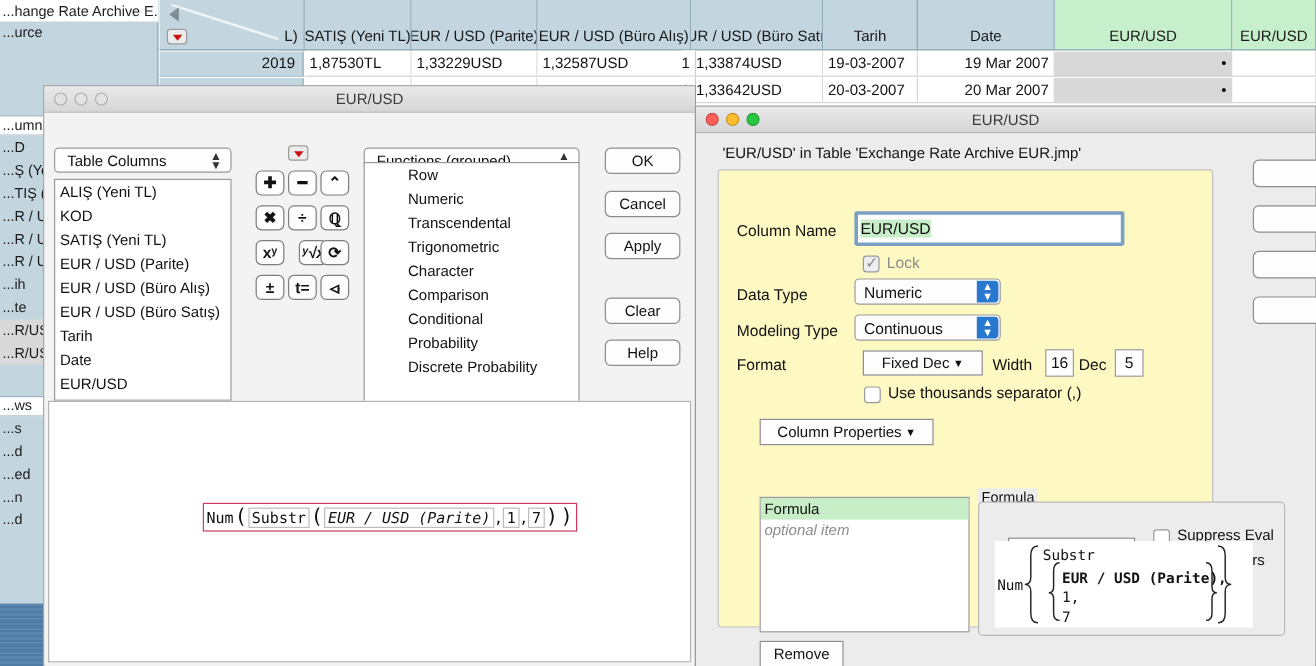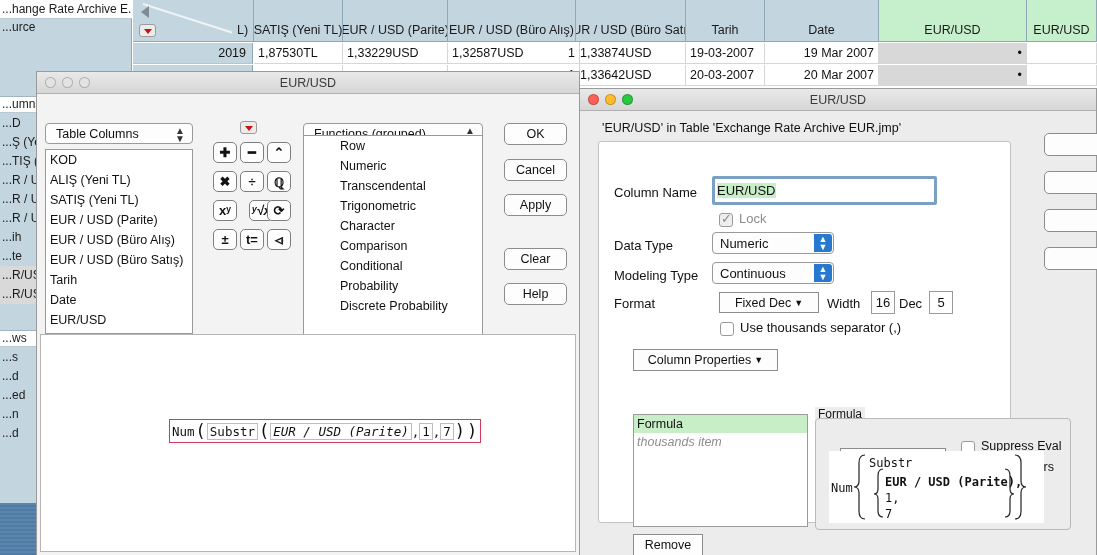--- a/index.html
+++ b/index.html
@@ -153,21 +153,21 @@
   .box-tok { border: 1px solid #bdbdbd; padding: 0 2px; }
   .box-tok.it { font-style: italic; }
   .paren { font-size: 17px; color: #111; padding: 0 1px; }
 
   
   #colinfo-win { left: 579px; top: 88px; width: 518px; height: 467px; }
   .ci-body { position: relative; height: 444px; background: #ececec; }
   .ci-caption { position: absolute; left: 22px; top: 10px; font-size: 12.5px; color: #111; white-space: nowrap; }
   .ci-group {
     position: absolute; left: 18px; top: 30px; width: 413px; height: 382px;
-    border: 1px solid #c2c2c2; border-radius: 3px; background: #ffffff;
+    border: 1px solid #c2c2c2; border-radius: 3px; background: #fef9c3;
   }
   .lbl { position: absolute; font-size: 13px; color: #111; white-space: nowrap; }
   .textfield {
     position: absolute; background: #ffffff; border: 3px solid #7aa0c4; border-radius: 2px;
     font-size: 13px; color: #111; display: flex; align-items: center; padding-left: 2px;
   }
   .hl { background: #c8eec8; }
   .combo {
     position: absolute; background: #fdfdfd; border: 1px solid #9a9a9a; border-radius: 4px;
     font-size: 13px; color: #111; display: flex; align-items: center; padding-left: 7px;
@@ -334,22 +334,22 @@
       <span>EUR/USD</span>
     </div>
 
     <div class="fw-body">
 
       <div class="popup-btn" style="left:8px; top:29px; width:148px;">
         <span>Table Columns</span>
         <span class="chev">▲<br>▼</span>
       </div>
       <div class="listbox" id="fw-columns" style="left:8px; top:55px; width:148px; height:185px;">
+          <div class="li">ALIŞ (Yeni TL)</div>
           <div class="li">KOD</div>
-          <div class="li">ALIŞ (Yeni TL)</div>
           <div class="li">SATIŞ (Yeni TL)</div>
           <div class="li">EUR / USD (Parite)</div>
           <div class="li">EUR / USD (Büro Alış)</div>
           <div class="li">EUR / USD (Büro Satış)</div>
           <div class="li">Tarih</div>
           <div class="li">Date</div>
           <div class="li">EUR/USD</div>
         </div>
 
       <span class="redcombo" style="left:203px; top:27px;"></span>
@@ -470,21 +470,21 @@
         <span class="chkbox" style="left:121px; top:180px;"></span>
         <div class="lbl" style="left:141px; top:178px;">Use thousands separator (,)</div>
 
         <div class="smallbtn" style="left:34px; top:207px; width:145px; height:22px;">
           <span>Column Properties</span>
           <span style="margin-left:3px; font-size:9px;">▼</span>
         </div>
 
         <div class="prop-list" id="prop-list">
             <div class="pi sel">Formula</div>
-            <div class="pi opt">thousands item</div>
+            <div class="pi opt">optional item</div>
           </div>
         <div class="smallbtn" style="left:34px; top:392px; width:70px; height:22px;">
           <span>Remove</span>
         </div>
 
         <div class="fbox-legend">Formula</div>
         <div class="fbox">
           <div class="smallbtn" style="left:24px; top:29px; width:106px; height:22px;">
             <span>Edit Formula</span>
           </div>

